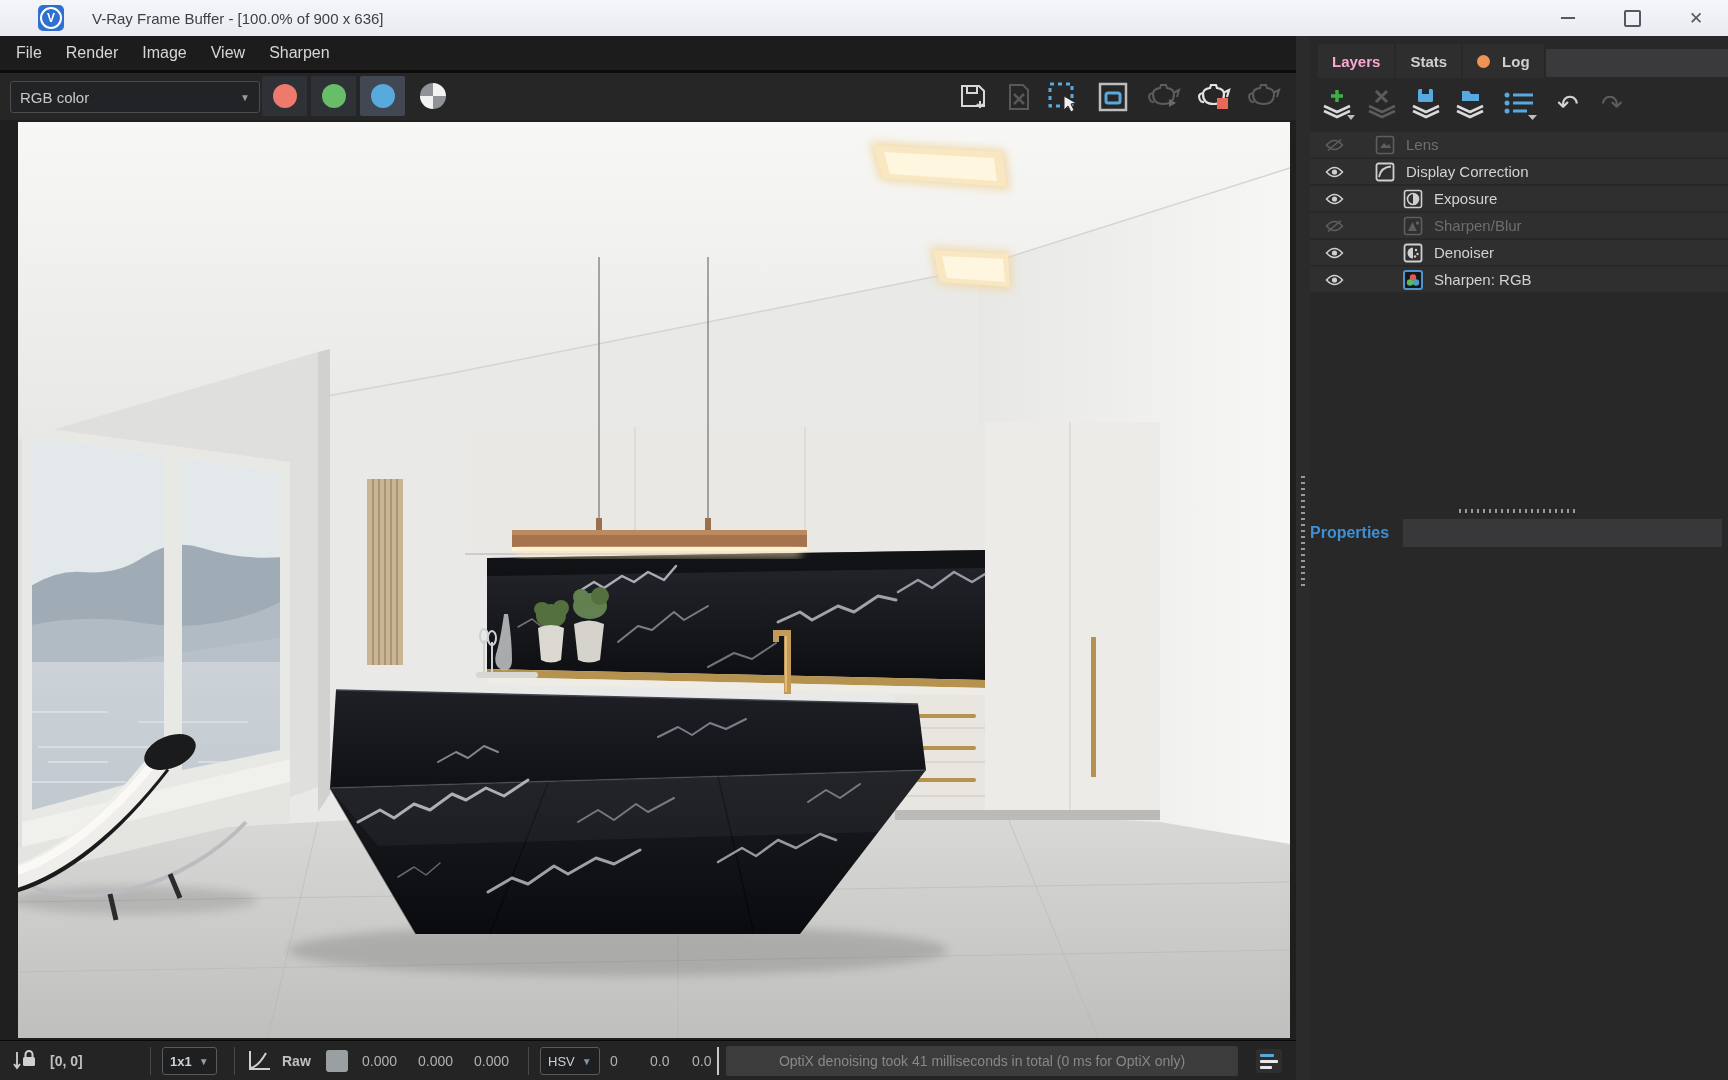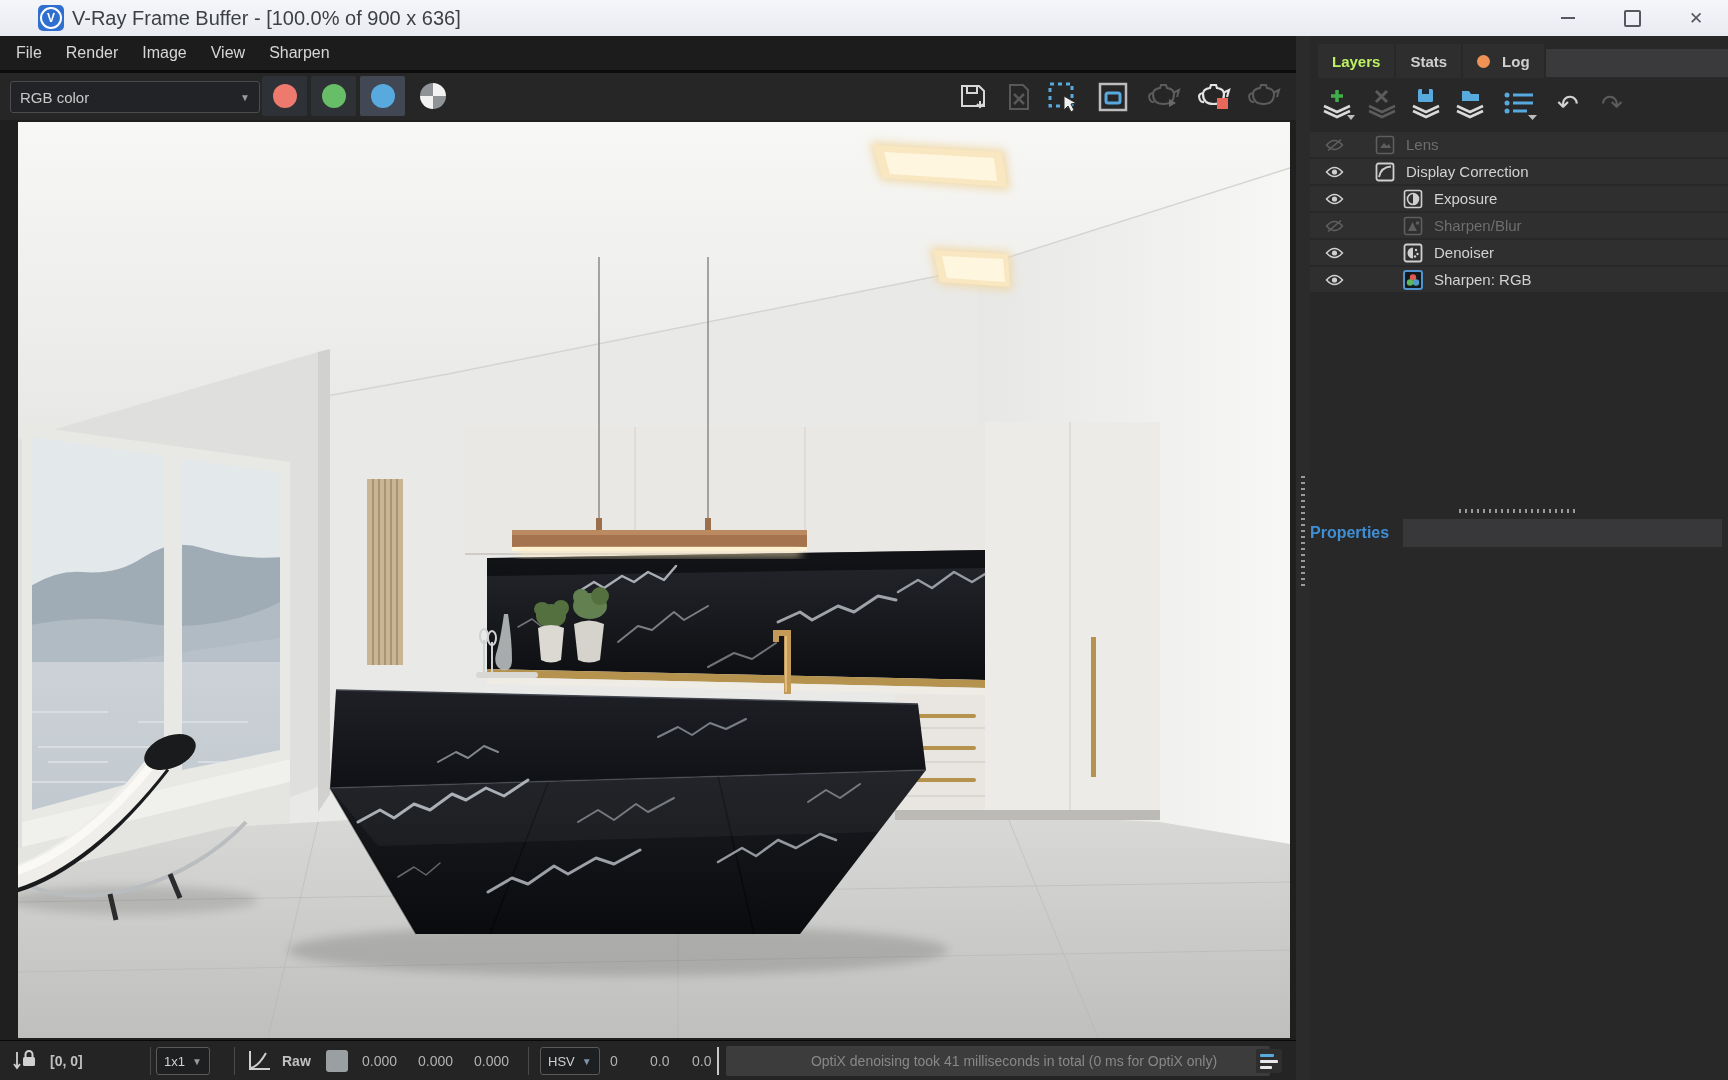--- a/index.html
+++ b/index.html
@@ -8,21 +8,21 @@
   .abs{position:absolute;}
 
   
   .titlebar{left:0;top:0;width:1728px;height:36px;background:linear-gradient(#f4f6fa,#e9ebf1);
             display:flex;align-items:center;}
   .vray-logo{width:26px;height:26px;margin-left:38px;border-radius:5px;background:#2f6fd0;
              display:flex;align-items:center;justify-content:center;}
   .vray-logo span{width:18px;height:18px;border:2px solid #fff;border-radius:50%;
                   display:flex;align-items:center;justify-content:center;
                   font-size:12px;font-weight:bold;color:#fff;line-height:1;}
-  .title-text{margin-left:8px;font-size:20px;color:#3c3f44;}
+  .title-text{margin-left:28px;font-size:15px;color:#3c3f44;}
   .win-controls{margin-left:auto;display:flex;height:100%;}
   .win-btn{width:64px;height:100%;display:flex;align-items:center;justify-content:center;color:#55585e;}
   .glyph-min{width:14px;border-top:2px solid #55585e;}
   .glyph-max{width:13px;height:13px;border:2px solid #55585e;border-radius:2px;}
   .glyph-close{font-size:17px;line-height:1;}
 
   
   .content{left:0;top:36px;width:1296px;height:1044px;background:#1f1f1f;}
   .menubar{left:0;top:0;width:1296px;height:34px;background:#1c1c1c;display:flex;align-items:center;
            border-bottom:3px solid #0c0c0c;}
@@ -49,35 +49,35 @@
   .statusbar{left:0;top:1004px;width:1296px;height:40px;background:#242424;border-top:1px solid #090909;
              font-size:14px;color:#c0c0c0;}
   .sb{position:absolute;top:0;height:40px;display:flex;align-items:center;}
   .sb-sep{position:absolute;top:6px;width:1px;height:28px;background:#4a4a4a;}
   .sb-sep.bright{background:#c8c8c8;width:2px;}
   .sb-box{background:#1e1f21;border:1px solid #5a5a5a;border-radius:3px;height:26px;
           display:flex;align-items:center;padding:0 7px;font-size:13px;color:#d0d0d0;}
   .sb-box .caret{margin:0 0 0 7px;margin-right:0;}
   .swatch{width:22px;height:22px;border-radius:3px;background:#9aa0a2;}
   .sb-msg{position:absolute;left:726px;top:5px;width:512px;height:30px;background:#3c3c3c;border-radius:2px;
-          display:flex;align-items:center;justify-content:center;font-size:14px;color:#888888;padding-left:32px;}
+          display:flex;align-items:center;justify-content:center;font-size:14px;color:#888888;}
   .log-toggle{position:absolute;left:1256px;top:8px;width:26px;height:24px;background:#2e2e2e;border-radius:2px;
               display:flex;flex-direction:column;justify-content:center;gap:3px;padding:0 4px;box-sizing:border-box;}
   .log-toggle i{display:block;height:3px;border-radius:1px;}
 
   
   .vsplit{left:1296px;top:36px;width:14px;height:1044px;background:#2b2b2b;}
   .vgrip{position:absolute;left:5px;top:440px;width:4px;height:110px;
          background:repeating-linear-gradient(#9a9a9a 0 2px,transparent 2px 6px);}
   
   .panel{left:1310px;top:36px;width:418px;height:1044px;background:#282828;}
   .tabs{position:absolute;left:0;top:6px;width:418px;height:36px;display:flex;align-items:flex-end;}
   .tab{height:34px;background:#2e2e2e;margin-left:2px;display:flex;align-items:center;justify-content:center;
        font-size:15px;font-weight:bold;color:#cfcfcf;padding:0 14px;}
-  .tab.active{color:#bef264;}
+  .tab.active{color:#f9a8d4;}
   .tab .dot{width:13px;height:13px;border-radius:50%;margin-right:12px;}
   .tab-filler{flex:1;height:28px;margin:0 0 1px 2px;background:#3a3a3c;}
 
   .ptoolbar{position:absolute;left:0;top:46px;width:418px;height:44px;display:flex;align-items:center;}
   .p-ico{width:44px;height:40px;display:flex;align-items:center;justify-content:center;}
   .undo-glyph{font-size:26px;color:#d2d2d2;line-height:1;}
   .redo-glyph{font-size:26px;color:#5c5c5c;line-height:1;}
 
   .tree{position:absolute;left:0;top:96px;width:418px;}
   .lrow{height:25px;margin-bottom:2px;background:#2f2f30;display:flex;align-items:center;padding-left:12px;}
@@ -359,21 +359,21 @@
   <div class="abs statusbar">
     <div class="sb" style="left:13px;">
       <svg width="24" height="24" viewBox="0 0 24 24">
         <path d="M4 3 v16 m-3-4 l3 4 3-4" stroke="#d0d0d0" stroke-width="1.8" fill="none"></path>
         <rect x="10" y="8" width="12" height="9" rx="1.5" fill="#d0d0d0"></rect>
         <path d="M12.5 8 v-2.5 a3.5 3.5 0 0 1 7 0 V8" fill="none" stroke="#d0d0d0" stroke-width="2"></path>
       </svg>
     </div>
     <div class="sb" style="left:50px;font-weight:bold;">[0, 0]</div>
     <div class="sb-sep" style="left:150px;"></div>
-    <div class="sb" style="left:156px;">
+    <div class="sb" style="left:162px;font-weight:bold;">
       <div class="sb-box">
           <span>1x1</span>
           <span class="caret">▼</span>
         </div>
     </div>
     <div class="sb-sep" style="left:234px;"></div>
     <div class="sb" style="left:246px;">
       <svg width="26" height="24" viewBox="0 0 26 24">
         <path d="M4 2 V20 H24" fill="none" stroke="#d0d0d0" stroke-width="2"></path>
         <path d="M4 19 Q12 18 20 4" fill="none" stroke="#d0d0d0" stroke-width="2"></path>

